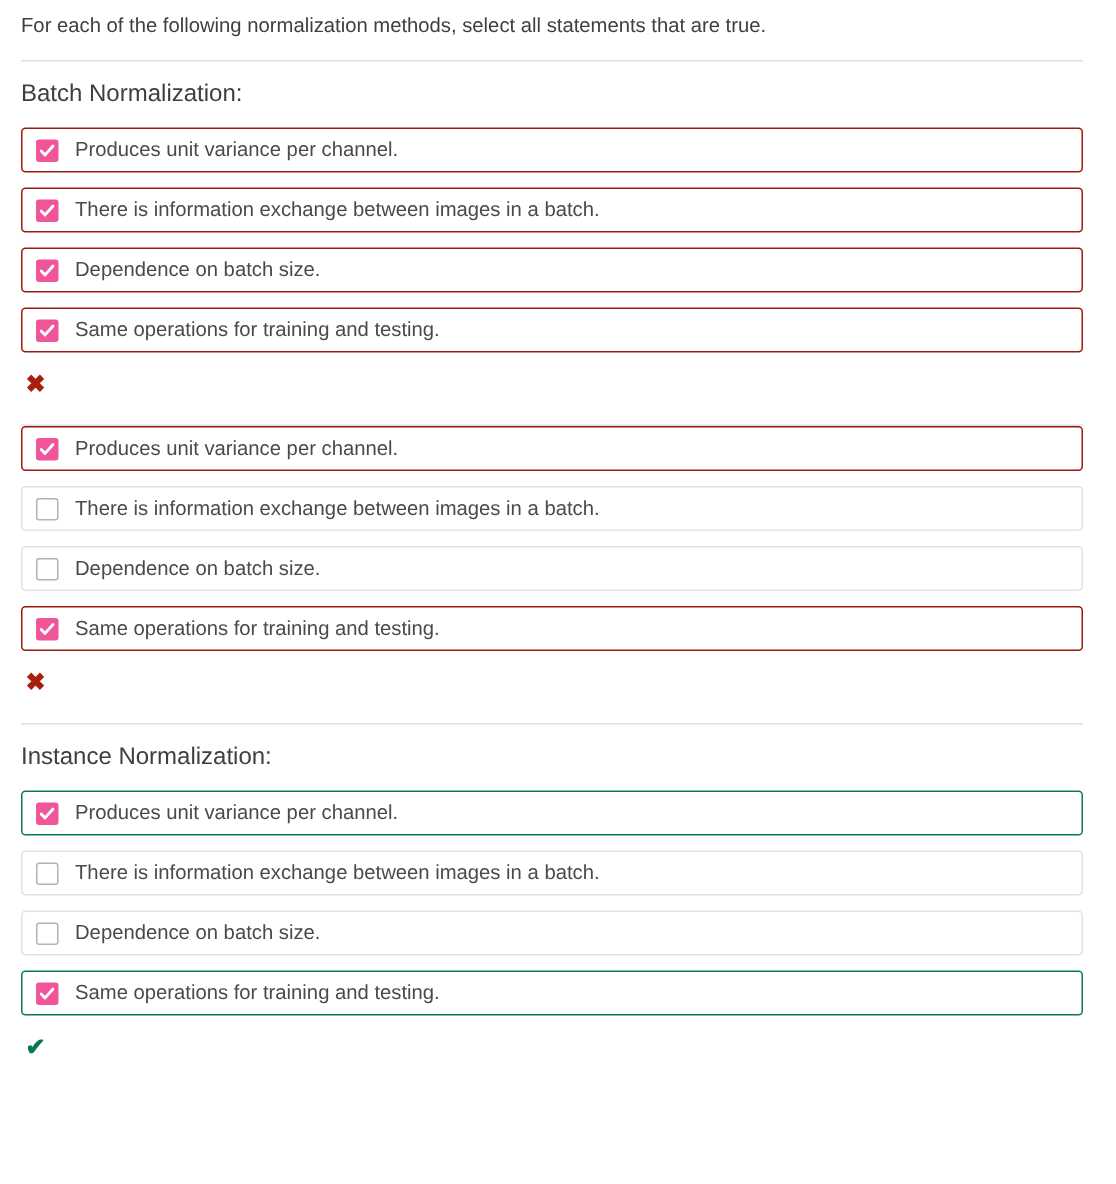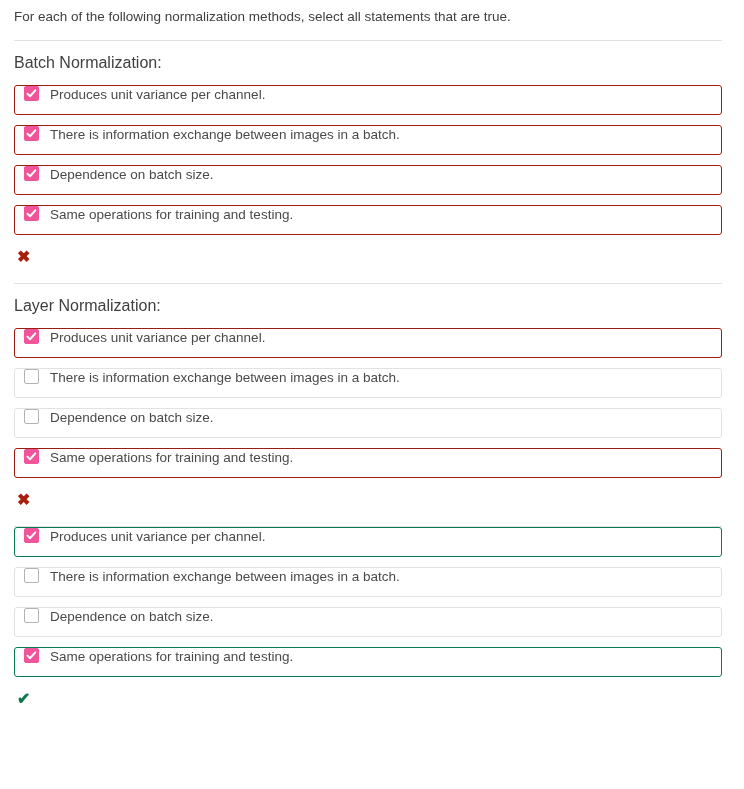--- a/index.html
+++ b/index.html
@@ -49,21 +49,21 @@
     padding: 13px 14px 0 14px;
     margin: 0 0 13px 0;
   }
 
   .options {
     padding: 0 22px 0 14px;
   }
 
   .option {
     display: flex;
-    align-items: flex-start;
+    align-items: center;
     box-sizing: border-box;
     height: 30px;
     margin-bottom: 10px;
     border: 1px solid #e2e2e2;
     border-radius: 3px;
     background: #ffffff;
     padding: 0 0 0 9px;
   }
   .option.state-correct-red {
     border-color: #9c1a0f;
@@ -159,21 +159,20 @@
                 <path d="M1.6 6.2 L4.4 9.0 L10.2 2.6" fill="none" stroke="#ffffff" stroke-width="2.1" stroke-linecap="round" stroke-linejoin="round"></path>
               </svg>
             </span>
             <span class="option-label">Same operations for training and testing.</span>
           </div>
         </div>
         <div class="result wrong"><span>✖</span></div>
       </div>
       <div class="section">
         <div class="divider"></div>
-        <div class="section-title">Layer Normalization:</div>
         <div class="options">
           <div class="option state-correct-red">
             <span class="cbox checked">
               <svg viewBox="0 0 12 12" aria-hidden="true">
                 <path d="M1.6 6.2 L4.4 9.0 L10.2 2.6" fill="none" stroke="#ffffff" stroke-width="2.1" stroke-linecap="round" stroke-linejoin="round"></path>
               </svg>
             </span>
             <span class="option-label">Produces unit variance per channel.</span>
           </div>
           <div class="option ">
@@ -190,20 +189,21 @@
                 <path d="M1.6 6.2 L4.4 9.0 L10.2 2.6" fill="none" stroke="#ffffff" stroke-width="2.1" stroke-linecap="round" stroke-linejoin="round"></path>
               </svg>
             </span>
             <span class="option-label">Same operations for training and testing.</span>
           </div>
         </div>
         <div class="result wrong"><span>✖</span></div>
       </div>
       <div class="section">
         <div class="divider"></div>
+        <div class="section-title">Instance Normalization:</div>
         <div class="options">
           <div class="option state-correct-green">
             <span class="cbox checked">
               <svg viewBox="0 0 12 12" aria-hidden="true">
                 <path d="M1.6 6.2 L4.4 9.0 L10.2 2.6" fill="none" stroke="#ffffff" stroke-width="2.1" stroke-linecap="round" stroke-linejoin="round"></path>
               </svg>
             </span>
             <span class="option-label">Produces unit variance per channel.</span>
           </div>
           <div class="option ">

